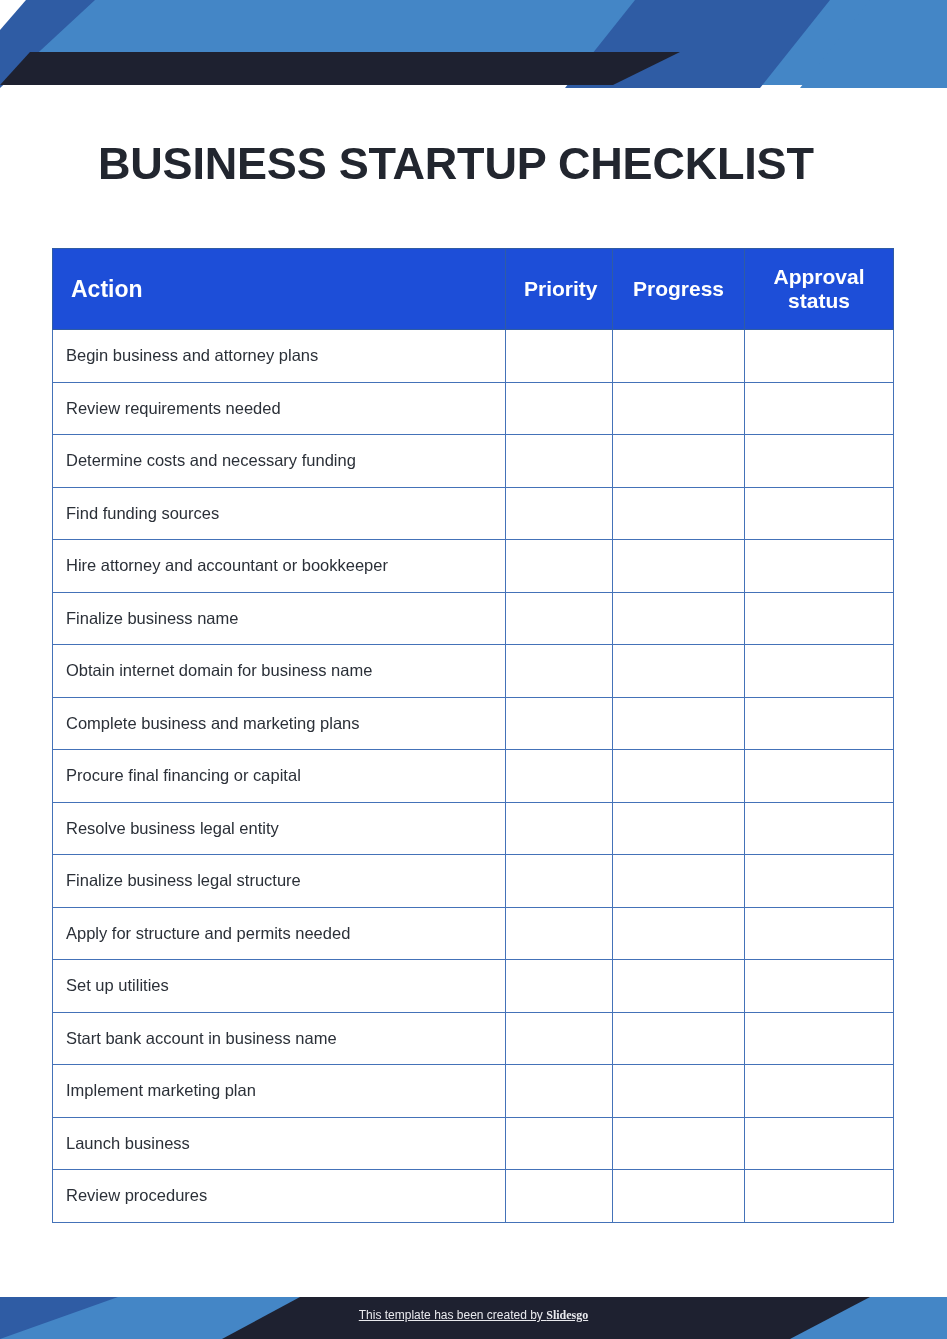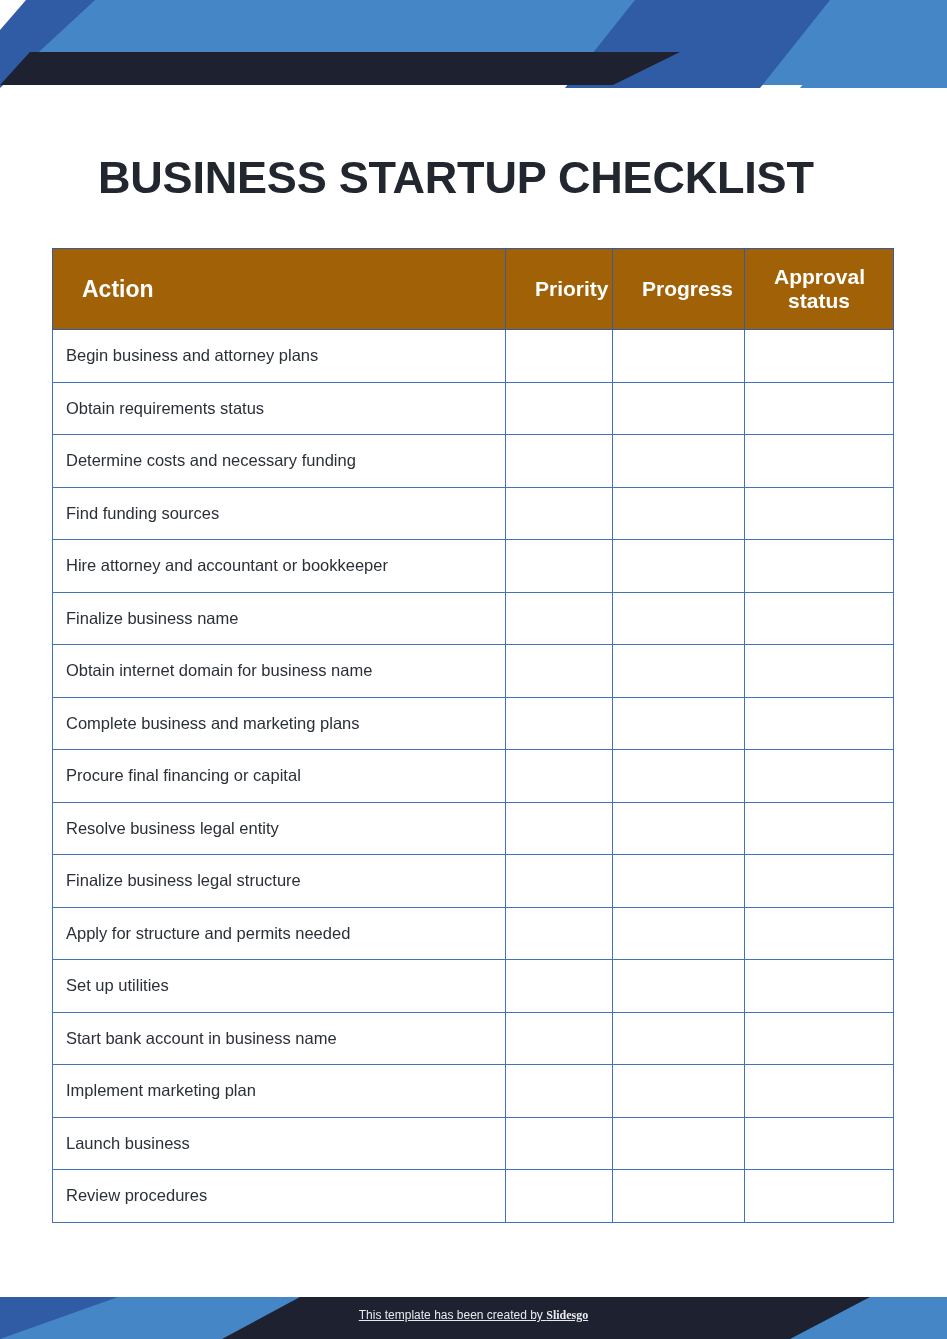--- a/index.html
+++ b/index.html
@@ -31,21 +31,21 @@
     height: 45px;
   }
   .band svg {
     display: block;
   }
 
   
   .page-title {
     position: absolute;
     left: 98px;
-    top: 152px;
+    top: 138px;
     font-size: 45px;
     font-weight: bold;
     letter-spacing: -0.2px;
     color: #22262F;
     font-family: "Liberation Sans", sans-serif;
     white-space: nowrap;
   }
 
   
   .checklist-table {
@@ -55,27 +55,27 @@
     width: 841px;
     border-collapse: collapse;
     table-layout: fixed;
   }
   .checklist-table col.c-action  { width: 453px; }
   .checklist-table col.c-priority{ width: 107px; }
   .checklist-table col.c-progress{ width: 132px; }
   .checklist-table col.c-approval{ width: 149px; }
 
   .checklist-table thead th {
-    background: #a16207;
+    background: #1d4ed8;
     color: #ffffff;
     border: 1px solid #2F5CA4;
     height: 80px;
     font-size: 21px;
     font-weight: bold;
-    padding: 0 29px;
+    padding: 0 18px;
     line-height: 1.14;
     font-family: "Liberation Sans", sans-serif;
   }
   .checklist-table thead th.h-action {
     text-align: left;
     font-size: 23px;
   }
   .checklist-table thead th.h-center {
     text-align: center;
   }
@@ -152,21 +152,21 @@
     </tr>
   </thead>
   <tbody id="checklist-body">
       <tr>
         <td class="cell-action">Begin business and attorney plans</td>
         <td class="cell-blank"></td>
         <td class="cell-blank"></td>
         <td class="cell-blank"></td>
       </tr>
       <tr>
-        <td class="cell-action">Obtain requirements status</td>
+        <td class="cell-action">Review requirements needed</td>
         <td class="cell-blank"></td>
         <td class="cell-blank"></td>
         <td class="cell-blank"></td>
       </tr>
       <tr>
         <td class="cell-action">Determine costs and necessary funding</td>
         <td class="cell-blank"></td>
         <td class="cell-blank"></td>
         <td class="cell-blank"></td>
       </tr>

